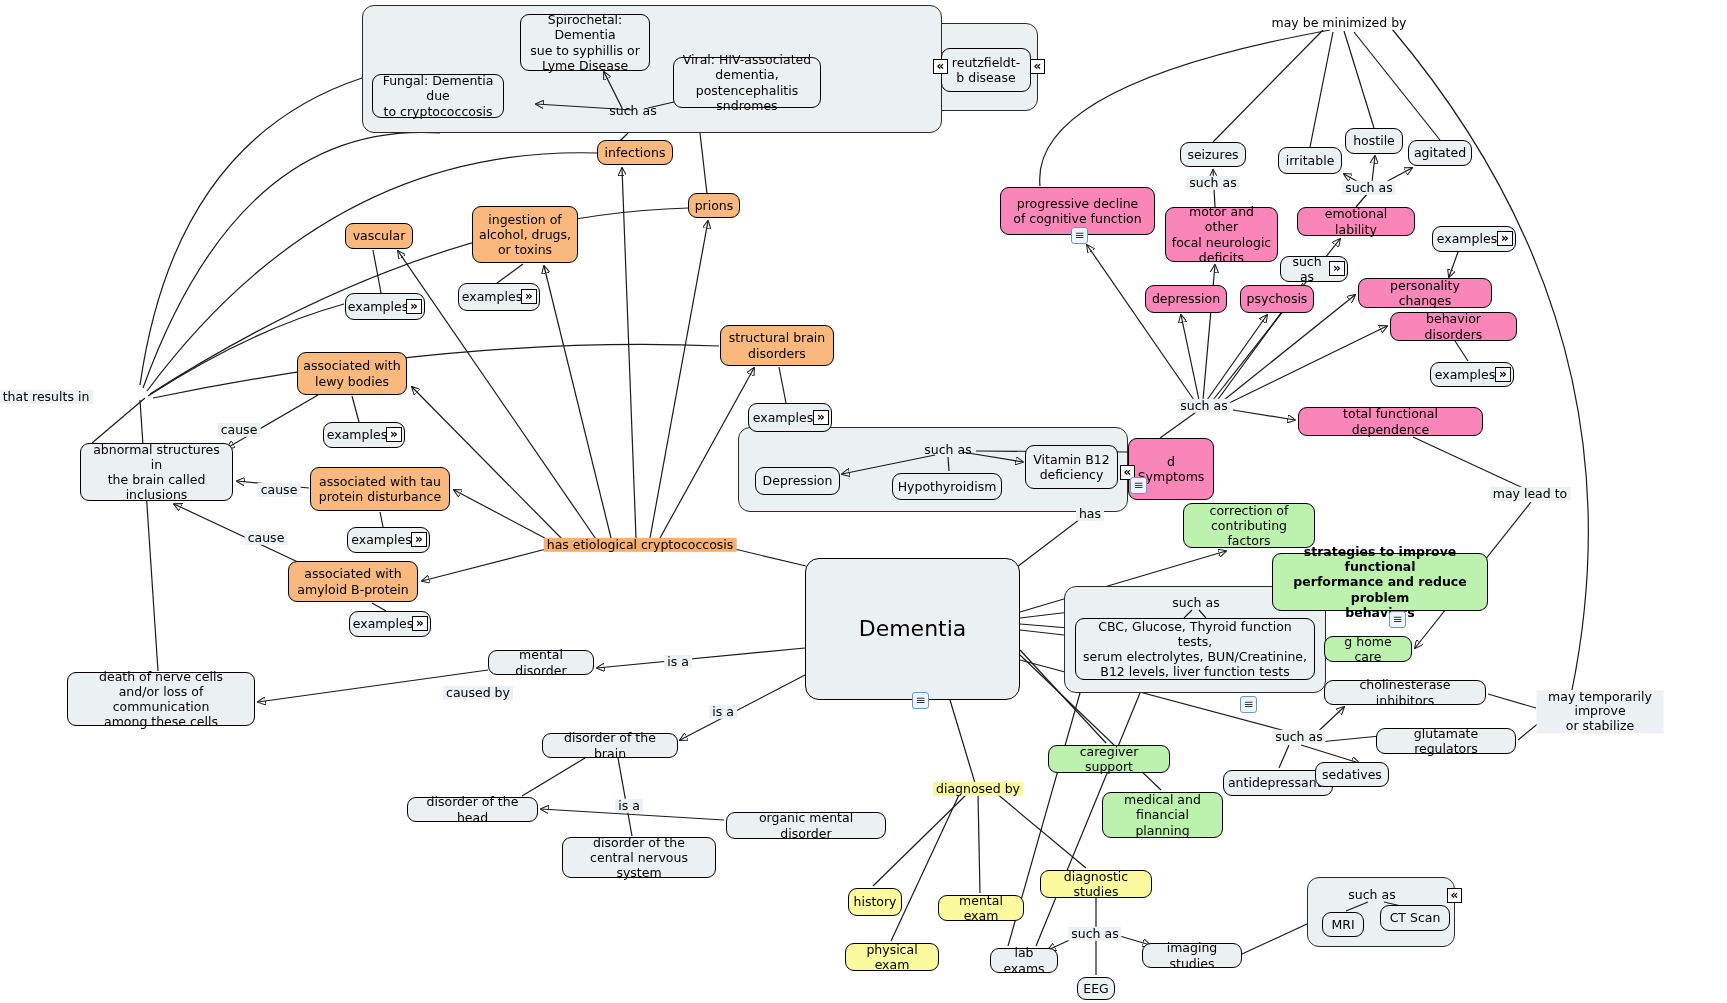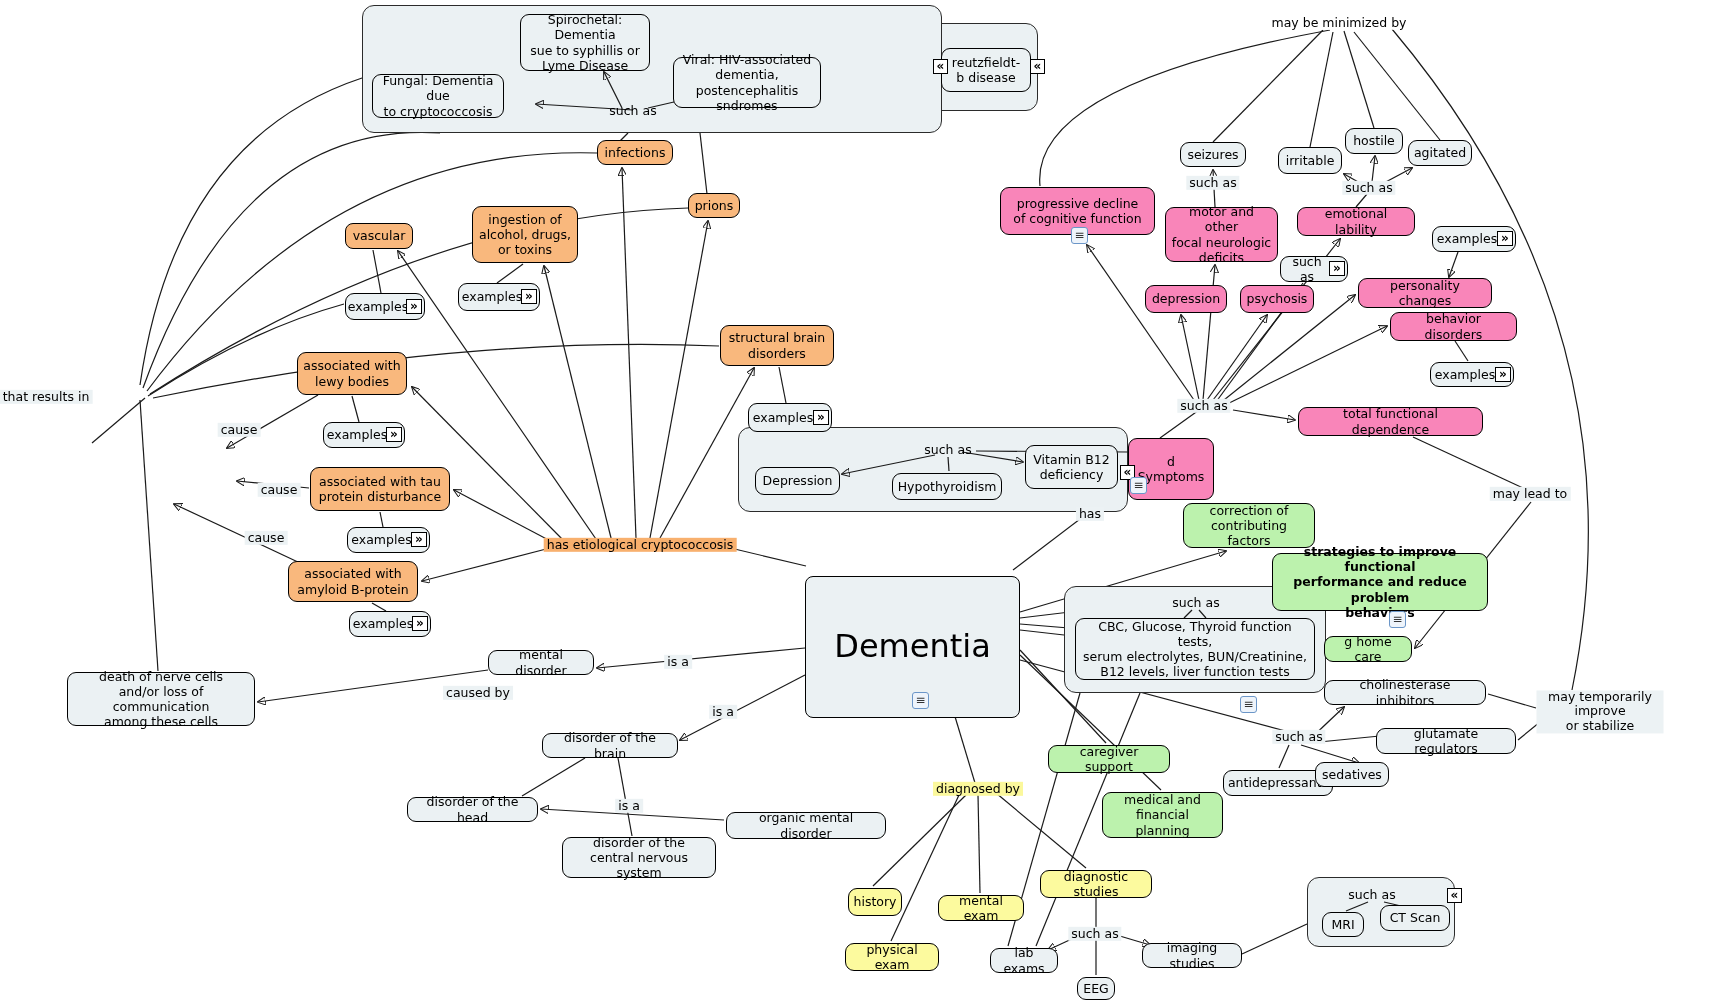--- a/index.html
+++ b/index.html
@@ -4,21 +4,21 @@
 <style>
   html,body{margin:0;padding:0;background:#fff;}
   body{font-family:"DejaVu Sans", sans-serif;}
   #stage{position:relative;overflow:hidden;background:#fff;}
   svg.edge-layer{position:absolute;left:0;top:0;pointer-events:none;}
   svg.edge-layer path{fill:none;stroke:#1a1a1a;stroke-width:1.2;}
   .cbox{position:absolute;background:#EBF1F3;border:1px solid #2b2b2b;border-radius:12px;box-sizing:border-box;}
   .node{position:absolute;border:1px solid #000;border-radius:9px;box-sizing:border-box;
         display:flex;align-items:center;justify-content:center;text-align:center;
         font-size:12.5px;line-height:1.22;color:#000;white-space:pre-line;padding:2px 5px;}
-  .node.root{font-size:32px;border-radius:8px;margin-top:18px;}
+  .node.root{font-size:22px;border-radius:14px;}
   .chev{position:absolute;width:16px;height:15px;background:#fff;border:1px solid #000;
         font-size:12px;font-weight:bold;line-height:13px;text-align:center;box-sizing:border-box;}
   .chev.innode{right:2px;top:50%;margin-top:-8px;}
   .elabel{position:absolute;transform:translate(-50%,-50%);font-size:12.5px;color:#000;
           white-space:pre-line;text-align:center;padding:0 3px;line-height:1.15;}
   .icon{position:absolute;box-sizing:border-box;}
   .icon.collapse{width:15px;height:15px;background:#fff;border:1px solid #000;
                  font-size:12px;font-weight:bold;line-height:12px;text-align:center;}
   .icon.resource{width:17px;height:17px;background:#eef4fb;border:1px solid #6b96c8;border-radius:3px;
                  font-size:12px;line-height:15px;text-align:center;color:#333;}
@@ -164,20 +164,23 @@
     <div class="node" style="left: 310px; top: 467px; width: 140px; height: 44px; background: rgb(249, 184, 125);">associated with tau
 protein disturbance</div>
     <div class="node" style="left: 288px; top: 561px; width: 130px; height: 41px; background: rgb(249, 184, 125);">associated with
 amyloid B-protein</div>
     <div class="node" style="left: 345px; top: 293px; width: 80px; height: 27px; background: rgb(235, 241, 243); padding-right: 19px;">examples<span class="chev innode">»</span></div>
     <div class="node" style="left: 458px; top: 283px; width: 82px; height: 28px; background: rgb(235, 241, 243); padding-right: 19px;">examples<span class="chev innode">»</span></div>
     <div class="node" style="left: 748px; top: 403px; width: 84px; height: 29px; background: rgb(235, 241, 243); padding-right: 19px;">examples<span class="chev innode">»</span></div>
     <div class="node" style="left: 323px; top: 422px; width: 82px; height: 26px; background: rgb(235, 241, 243); padding-right: 19px;">examples<span class="chev innode">»</span></div>
     <div class="node" style="left: 347px; top: 527px; width: 83px; height: 26px; background: rgb(235, 241, 243); padding-right: 19px;">examples<span class="chev innode">»</span></div>
     <div class="node" style="left: 349px; top: 611px; width: 82px; height: 26px; background: rgb(235, 241, 243); padding-right: 19px;">examples<span class="chev innode">»</span></div>
+    <div class="node" style="left: 80px; top: 443px; width: 153px; height: 58px; background: rgb(235, 241, 243);">abnormal structures in
+the brain called
+inclusions</div>
     <div class="node" style="left: 67px; top: 672px; width: 188px; height: 54px; background: rgb(235, 241, 243);">death of nerve cells
 and/or loss of communication
 among these cells</div>
     <div class="node root" style="left: 805px; top: 558px; width: 215px; height: 142px; background: rgb(235, 241, 243);">Dementia</div>
     <div class="node" style="left: 488px; top: 650px; width: 106px; height: 25px; background: rgb(235, 241, 243);">mental disorder</div>
     <div class="node" style="left: 542px; top: 733px; width: 136px; height: 25px; background: rgb(235, 241, 243);">disorder of the brain</div>
     <div class="node" style="left: 407px; top: 797px; width: 131px; height: 25px; background: rgb(235, 241, 243);">disorder of the head</div>
     <div class="node" style="left: 726px; top: 812px; width: 160px; height: 27px; background: rgb(235, 241, 243);">organic mental disorder</div>
     <div class="node" style="left: 562px; top: 837px; width: 154px; height: 41px; background: rgb(235, 241, 243);">disorder of the
 central nervous system</div>

